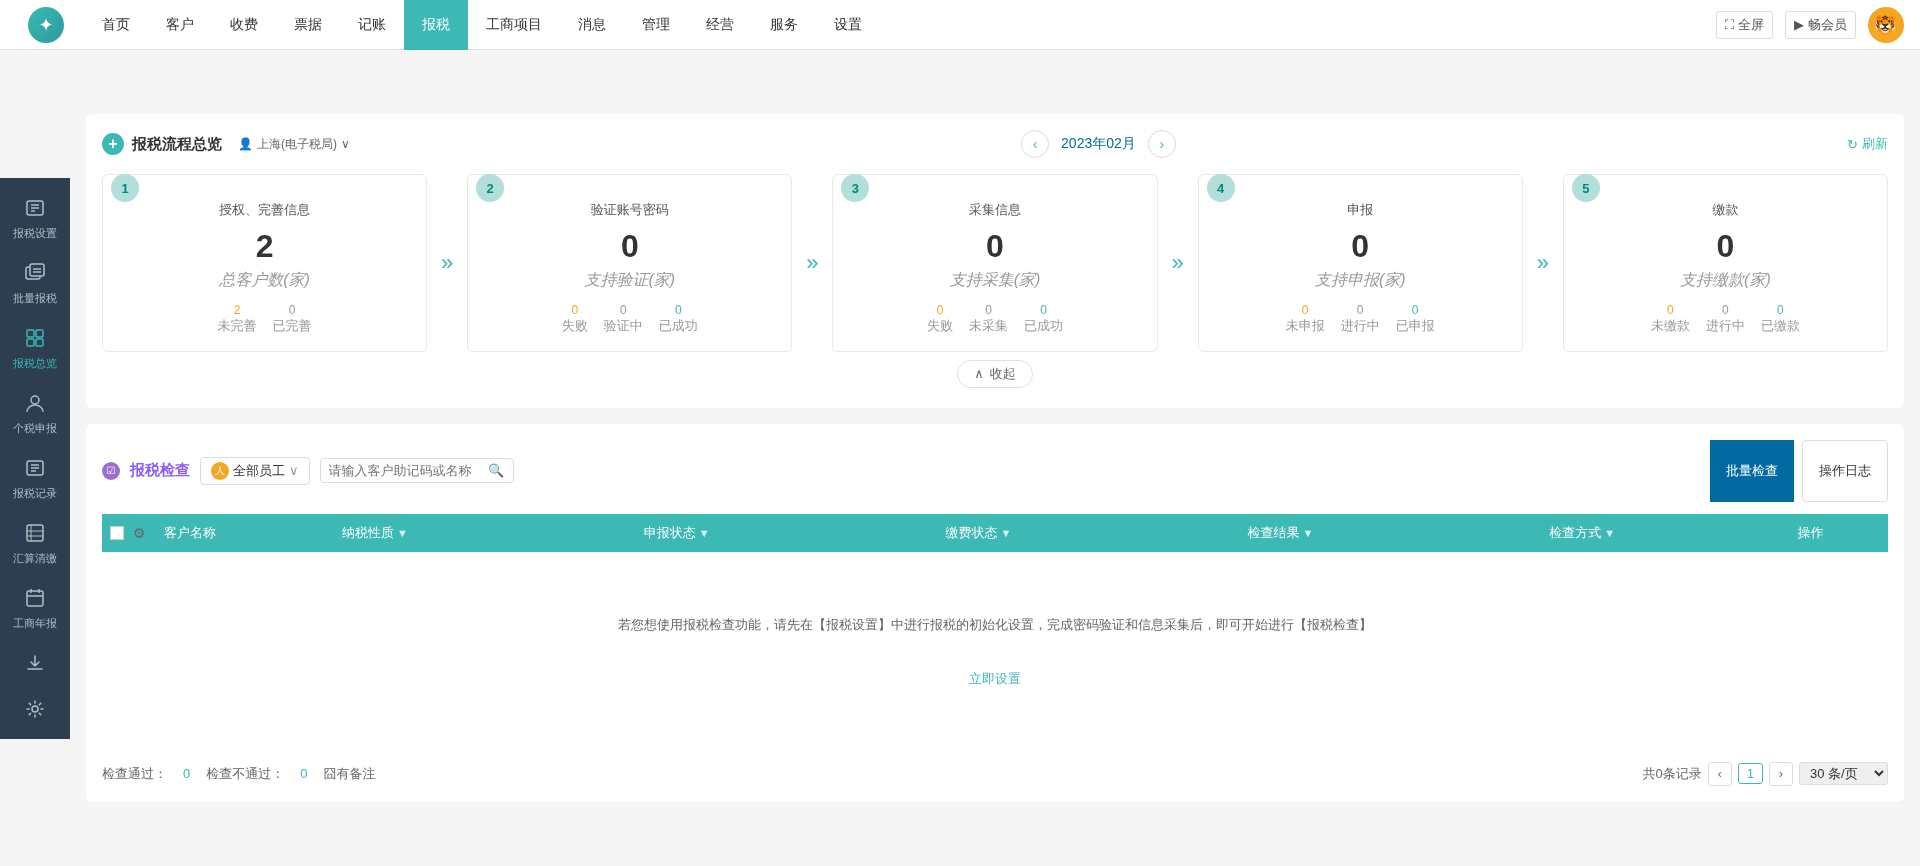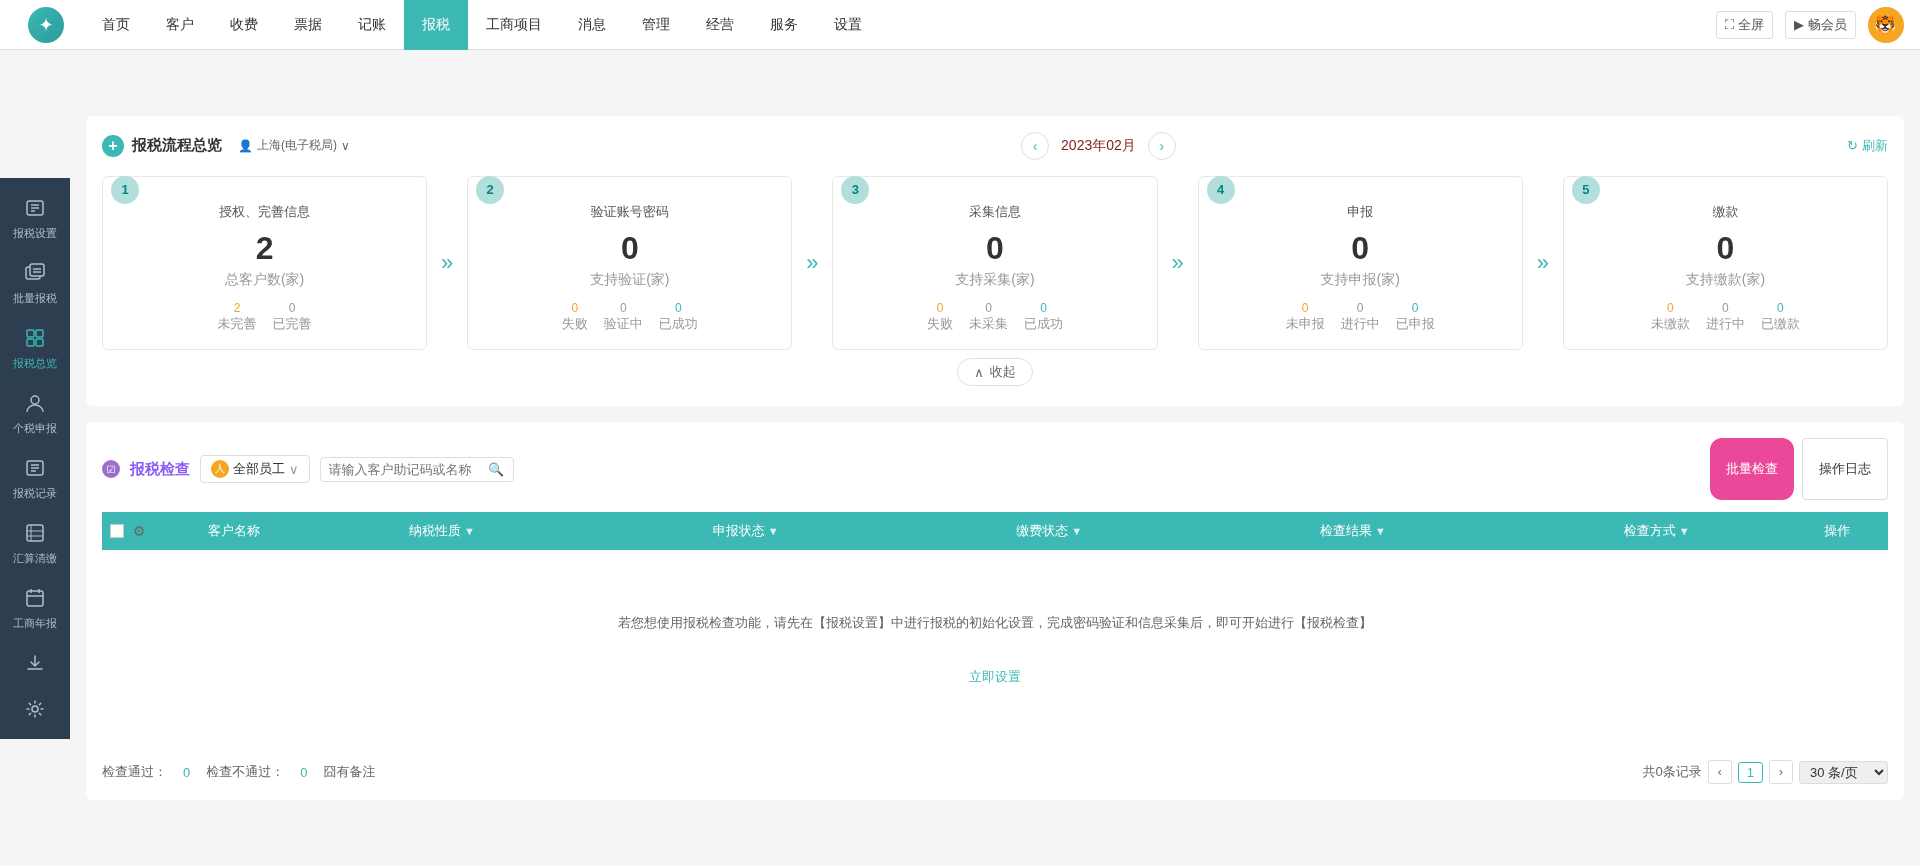--- a/index.html
+++ b/index.html
@@ -182,21 +182,21 @@
       background: #fff;
       display: flex;
       align-items: center;
       justify-content: center;
       cursor: pointer;
       color: #3cb8b5;
       font-size: 14px;
     }
     .month-text {
       font-size: 14px;
-      color: #7f1d1d;
+      color: #0369a1;
     }
     .refresh-btn {
       display: flex;
       align-items: center;
       gap: 4px;
       color: #3cb8b5;
       cursor: pointer;
       font-size: 13px;
     }
 
@@ -245,23 +245,24 @@
       margin-top: 10px;
       margin-bottom: 8px;
     }
     .step-count {
       font-size: 32px;
       font-weight: bold;
       color: #333;
       line-height: 1.2;
     }
     .step-desc {
-      font-size: 14px;
+      font-size: 16px;
       color: #999;
       margin: 4px 0 12px;
+      font-style: italic;
     }
     .step-stats {
       display: flex;
       justify-content: center;
       gap: 16px;
       font-size: 12px;
     }
     .stat-orange { color: #f5a623; cursor: pointer; }
     .stat-gray { color: #999; }
     .stat-green { color: #3cb8b5; cursor: pointer; }
@@ -329,24 +330,24 @@
       font-size: 13px;
       color: #333;
       width: 160px;
     }
     .header-actions {
       margin-left: auto;
       display: flex;
       gap: 8px;
     }
     .btn-orange {
-      background: #ec4899;
+      background: #0369a1;
       color: #fff;
       border: none;
-      border-radius: 12px;
+      border-radius: 0;
       padding: 22px 16px;
       cursor: pointer;
       font-size: 13px;
     }
     .btn-white {
       background: #fff;
       color: #333;
       border: 1px solid #ddd;
       border-radius: 4px;
       padding: 6px 16px;
@@ -374,21 +375,20 @@
       width: 40px;
     }
     .tax-table thead th:nth-child(2) {
       width: 40px;
     }
     .col-filter {
       display: inline-flex;
       align-items: center;
       gap: 3px;
       cursor: pointer;
-      margin-left: 44px;
     }
     .filter-icon { font-size: 11px; opacity: 0.8; }
     .check-th {
       display: flex;
       align-items: center;
       justify-content: center;
       gap: 6px;
     }
     .table-empty {
       text-align: center;

